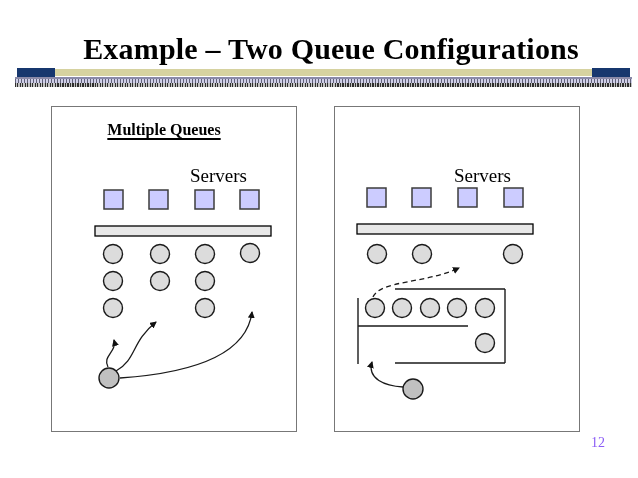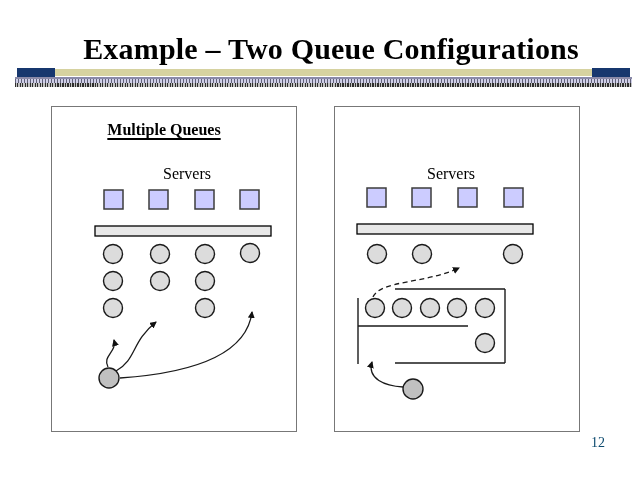--- a/index.html
+++ b/index.html
@@ -16,24 +16,24 @@
          background:repeating-linear-gradient(90deg,#62627a 0 1px,#cfcfe8 1px 3px);}
   .div-ticks-dark{position:absolute;left:15px;top:83px;width:617px;height:4px;
          background:repeating-linear-gradient(90deg,#2e2e2e 0 1px,#c2c2c2 1px 2.5px);}
   .panel{position:absolute;top:106px;width:246px;height:326px;border:1.5px solid #777;
          box-sizing:border-box;background:#fff;}
   #panel-left{left:51px;} #panel-right{left:334px;}
   .ptitle{position:absolute;font-size:16px;font-weight:bold;text-align:center;
          text-decoration:underline;text-decoration-thickness:2px;text-underline-offset:3px;}
   #t-left{left:64px;top:121px;width:200px;}
   #t-right{left:350px;top:123px;width:170px;}
-  .servers-label{position:absolute;top:165px;width:120px;text-align:center;font-size:16px;}
+  .servers-label{position:absolute;top:165px;width:120px;text-align:right;font-size:19px;}
   #s-left{left:127px;} #s-right{left:391px;}
   #fig{position:absolute;left:0;top:0;pointer-events:none;}
-  .pagenum{position:absolute;left:578px;top:435px;width:40px;text-align:center;font-size:14px;color:#0c4a6e;}
+  .pagenum{position:absolute;left:578px;top:435px;width:40px;text-align:center;font-size:14px;color:#8b5cf6;}
 </style>
 </head>
 <body>
 
 <div class="slide">
   <h1 class="slide-title">Example – Two Queue Configurations</h1>
 
   <div>
     <div class="div-tan"></div>
     <div class="div-navy l"></div>

